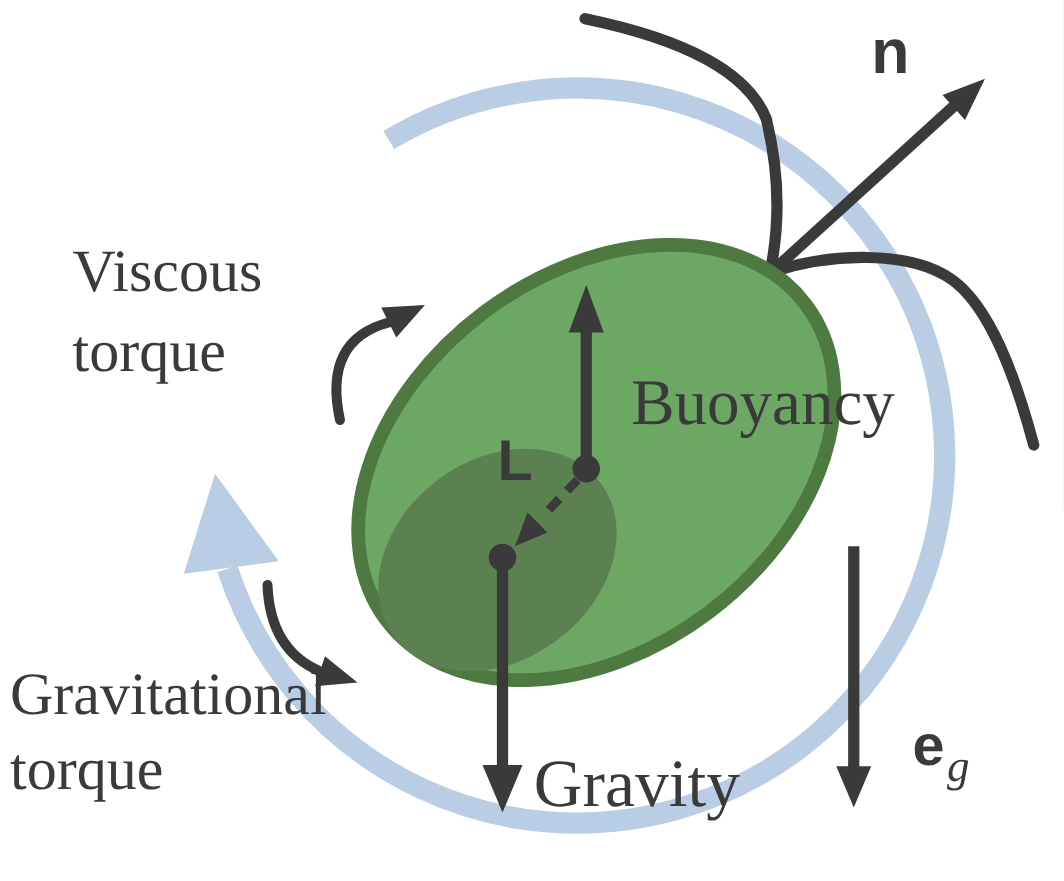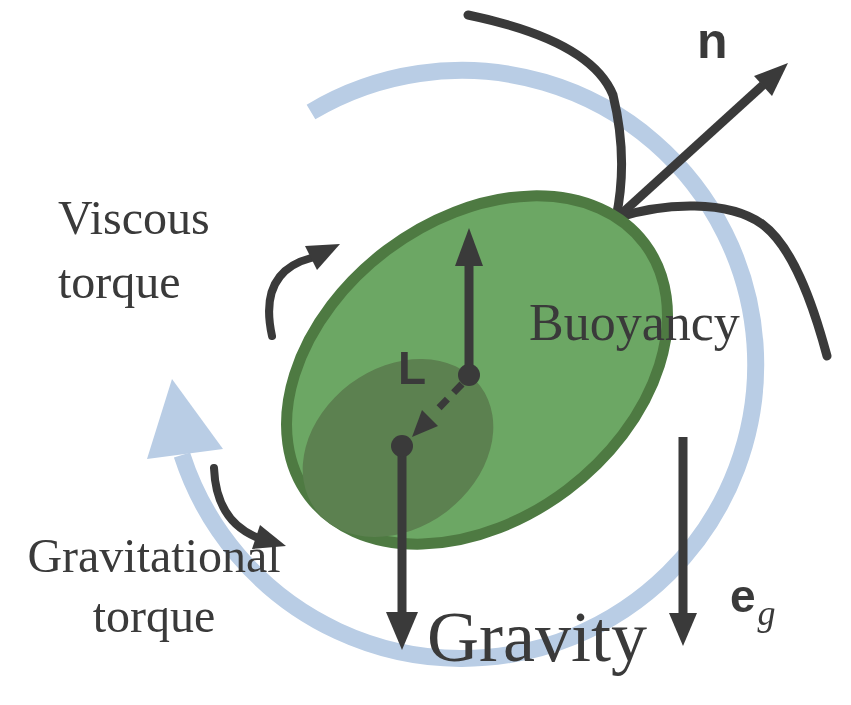--- a/index.html
+++ b/index.html
@@ -23,23 +23,23 @@
   
   .arc{stroke:var(--rotation-arc);stroke-width:17;fill:none;}
   .arc-head{fill:var(--rotation-arc);}
   .ink-line{stroke:var(--ink);fill:none;}
   .ink-fill{fill:var(--ink);stroke:none;}
   .cell{fill:var(--cell-fill);stroke:var(--cell-border);stroke-width:11;}
   .organelle{fill:var(--organelle-fill);stroke:none;}
   
   .label{position:absolute;white-space:nowrap;color:var(--ink);}
   .label-viscous{left:58px;top:186px;width:240px;text-align:left;font-size:48px;line-height:64px;}
-  .label-gravitational{left:8px;top:526px;width:292px;text-align:center;font-size:48px;line-height:60px;}
-  .label-buoyancy{left:505px;top:293px;font-size:52px;margin-left:24px;}
-  .label-gravity{left:427px;top:596px;font-size:72px;}
+  .label-gravitational{left:8px;top:526px;width:292px;text-align:left;font-size:48px;line-height:60px;}
+  .label-buoyancy{left:505px;top:293px;font-size:52px;}
+  .label-gravity{left:427px;top:596px;font-size:54px;}
   .label-n{left:697px;top:12px;font-family:"Liberation Sans",sans-serif;font-weight:bold;font-size:50px;}
   .label-L{left:398px;top:341px;font-family:"Liberation Sans",sans-serif;font-weight:bold;font-size:46px;}
   .label-eg{left:682px;top:569px;font-size:46px;margin-left:48px;}
   .eg-base{font-family:"Liberation Sans",sans-serif;font-weight:bold;font-size:46px;}
   .eg-sub{font-style:italic;font-family:"Liberation Serif",serif;font-size:36px;position:relative;top:13px;margin-left:2px;}
 </style>
 </head>
 <body>
 
 <div class="stage">

